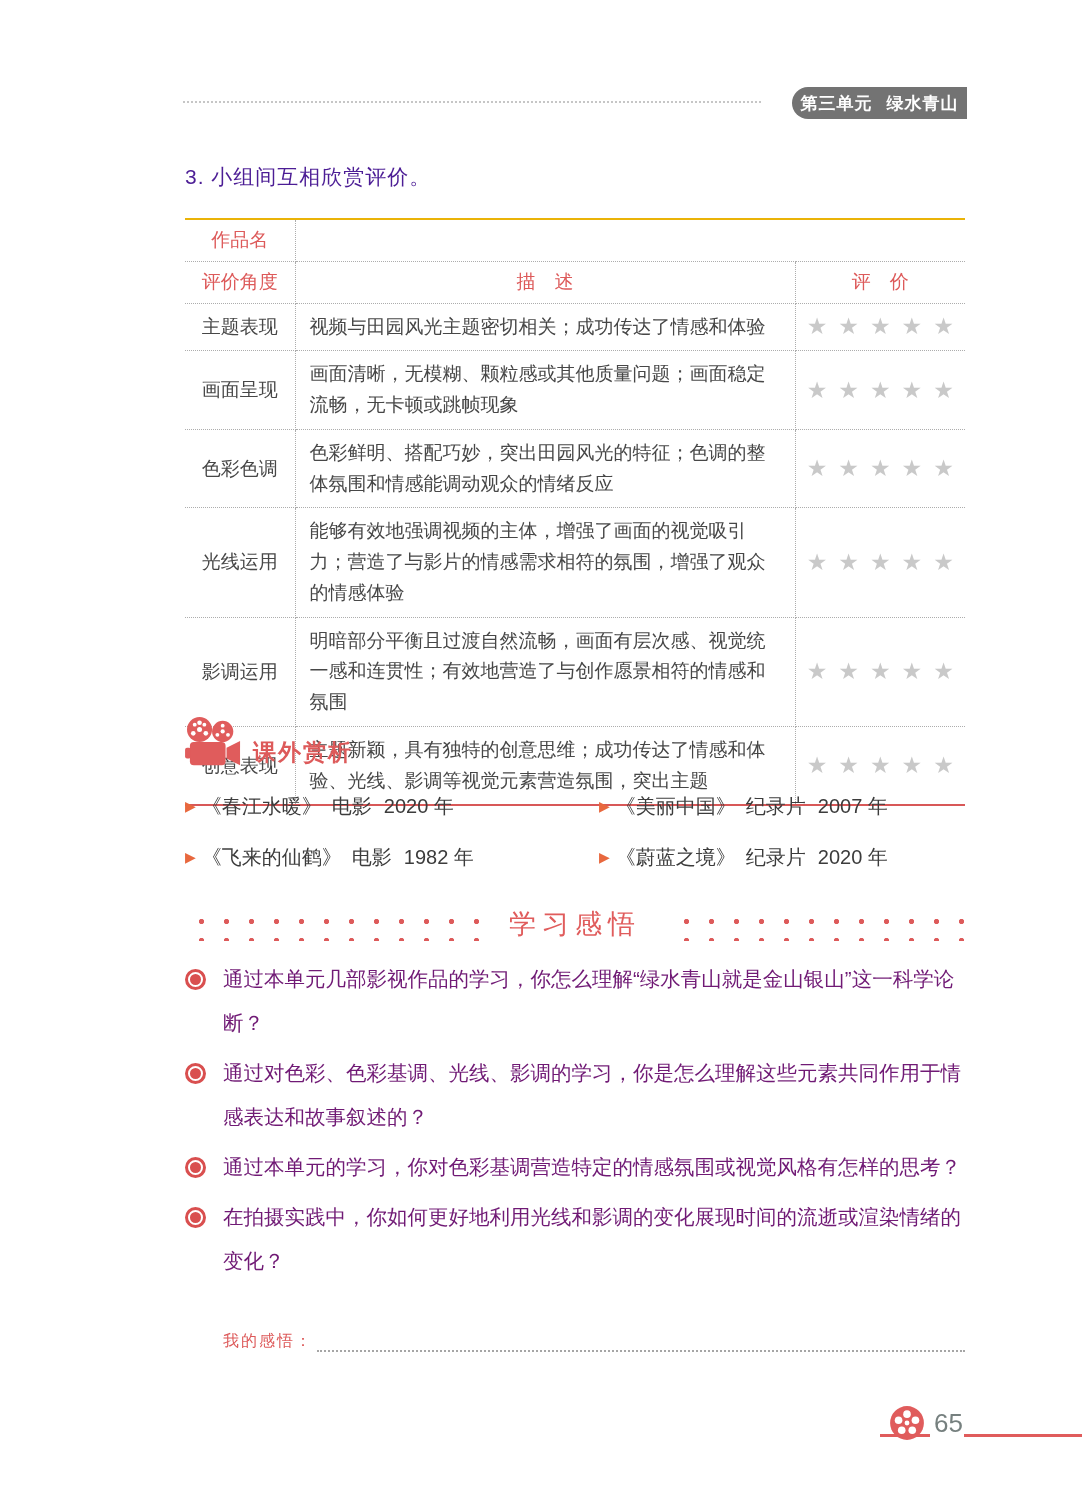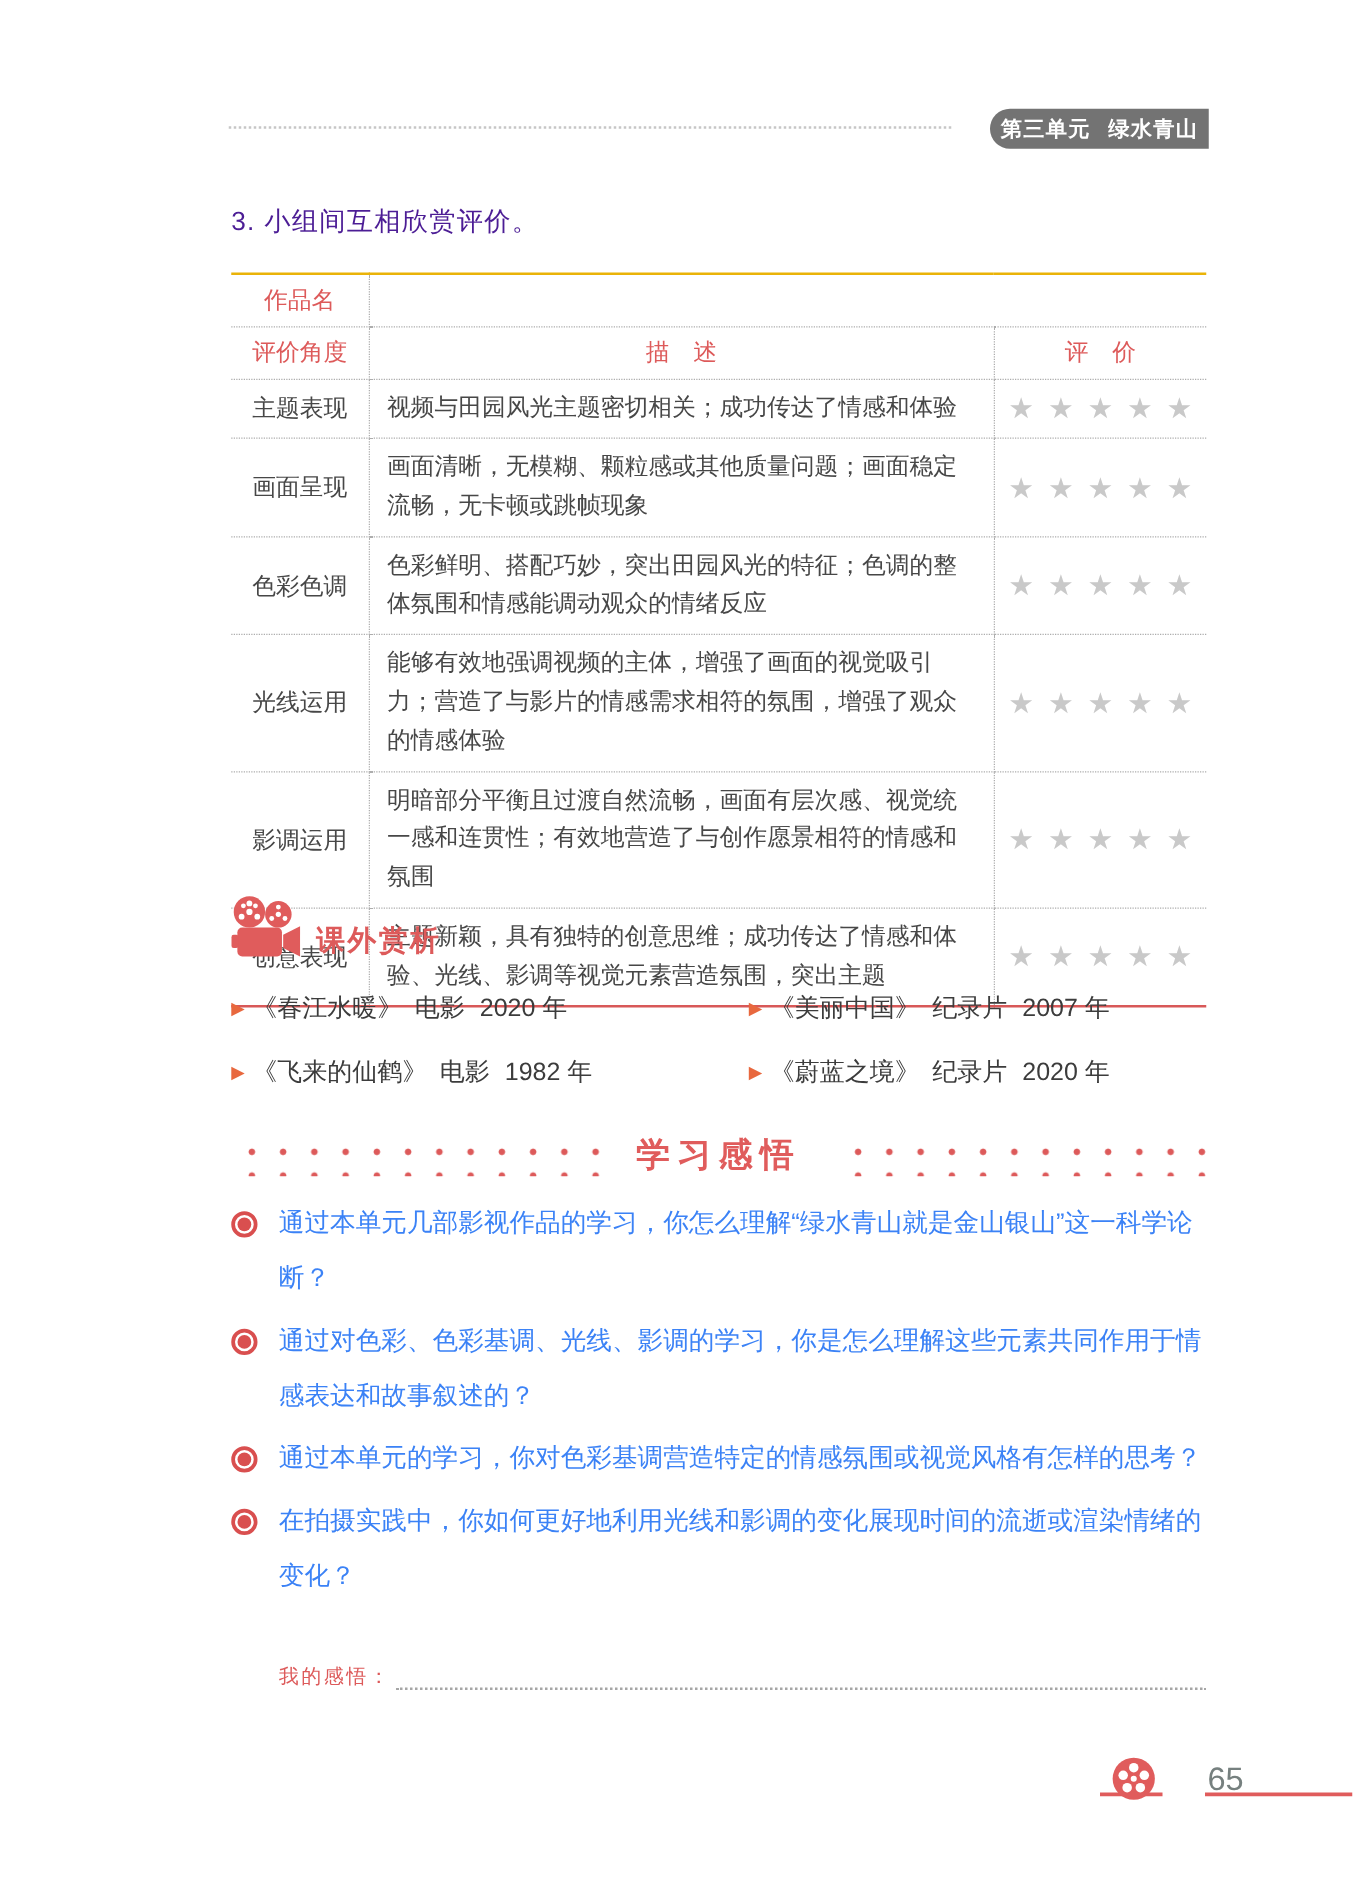--- a/index.html
+++ b/index.html
@@ -57,27 +57,27 @@
   
   .reflect-header {
     position:absolute; left:185px; top:903px; width:780px; height:42px;
     display:flex; align-items:center; justify-content:space-between;
   }
   .dot-grid {
     width:295px; height:34px;
     background-image:radial-gradient(circle, #dd5a5a 2.2px, transparent 3px);
     background-size:25px 19px; background-position:4px 5px;
   }
-  .reflect-title { color:#e05c5c; font-size:27px; font-weight:bold; letter-spacing:6px;text-align:right; }
+  .reflect-title { color:#e05c5c; font-size:27px; font-weight:normal; letter-spacing:6px;text-align:right; }
 
   
   .questions { position:absolute; left:185px; top:957px; width:785px; }
   .question {
     position:relative; padding-left:38px; font-size:20.5px; line-height:44px;
-    color:#3b82f6; margin-bottom:6px;
+    color:#701a75; margin-bottom:6px;
   }
   .bullseye {
     position:absolute; left:0; top:12px; width:21px; height:21px;
     border:3px solid #d94f4f; border-radius:50%; display:inline-block;
   }
   .bullseye::after {
     content:""; position:absolute; left:2px; top:2px; right:2px; bottom:2px;
     background:#d94f4f; border-radius:50%;
   }
 
@@ -87,21 +87,21 @@
     display:flex; align-items:flex-end; font-size:16px;
   }
   .my-note .lbl { color:#dd5a5a; white-space:nowrap; letter-spacing:2px; }
   .my-note .note-line { flex:1; border-bottom:2px dotted #a6a6a6; height:24px; margin-left:4px; }
 
   
   .footer { position:absolute; left:856px; top:1404px; width:226px; height:44px; }
   .footer .short-line { position:absolute; left:24px; top:30px; width:50px; height:3px; background:#e05c5c; }
   .footer .long-line  { position:absolute; left:108px; top:30px; width:118px; height:3px; background:#e05c5c; }
   .footer .reel { position:absolute; left:32px; top:0; }
-  .footer .pagenum { position:absolute; left:78px; top:4px; font-size:26px; color:#76807f;margin-left:32px; }
+  .footer .pagenum { position:absolute; left:78px; top:4px; font-size:26px; color:#76807f; }
 </style>
 </head>
 <body>
 
 <div class="page">
 
   <div class="header-dotted"></div>
   <div class="unit-badge">
     <span>第三单元</span>
     <span>绿水青山</span>

